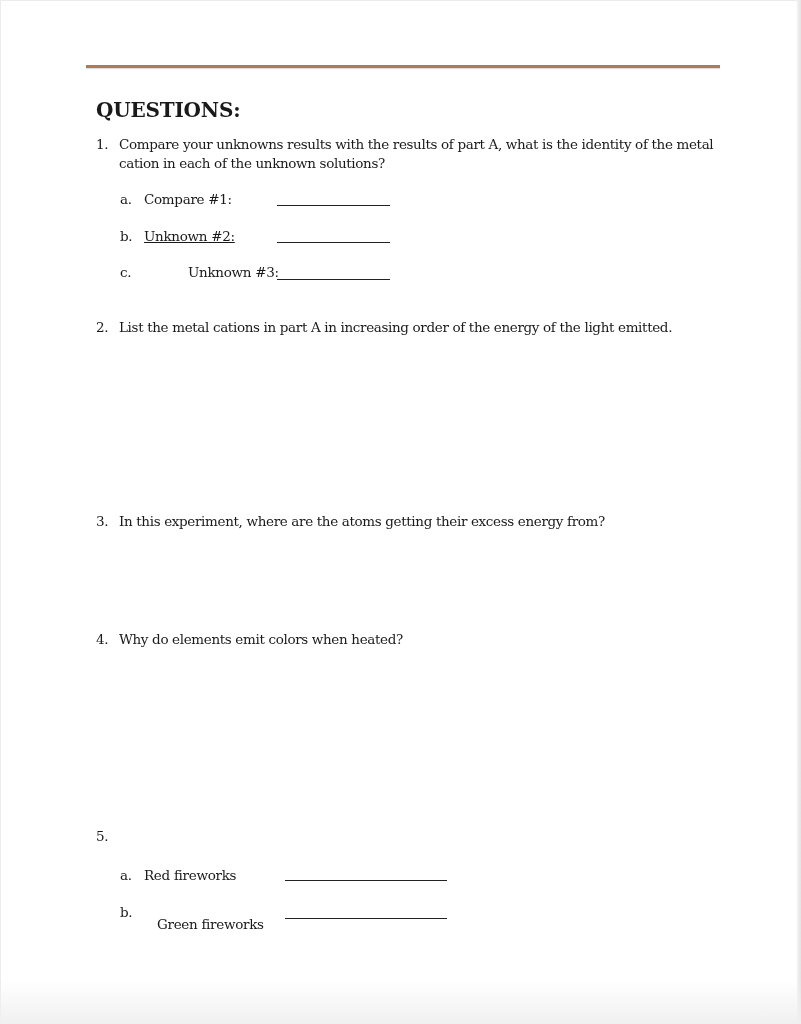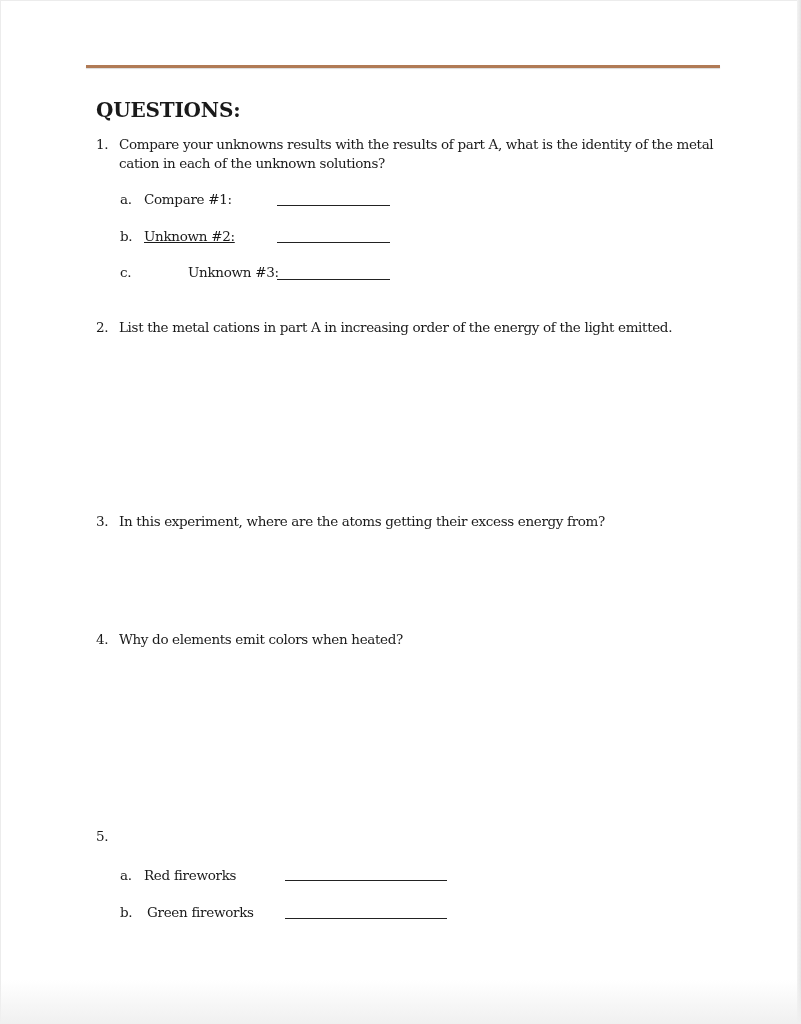--- a/index.html
+++ b/index.html
@@ -105,20 +105,20 @@
   </div>
 
   <div class="sub" style="left:119px; top:865px;">
     <span class="letter">a.</span>
     <span class="label" style="left:24px;">Red fireworks</span>
   </div>
   <div class="blank" style="left:284px; top:879px; width:162px;"></div>
 
   <div class="sub" style="left:119px; top:902px;">
     <span class="letter">b.</span>
-    <span class="label" style="left:27px;">Green fireworks</span>
+    <span class="label" style="left:37px;margin-top:12px;">Green fireworks</span>
   </div>
   <div class="blank" style="left:284px; top:917px; width:162px;"></div>
 
 </div>
 
 <div class="right-edge"></div>
 <div class="bottom-fade"></div>
 
 </body></html>

